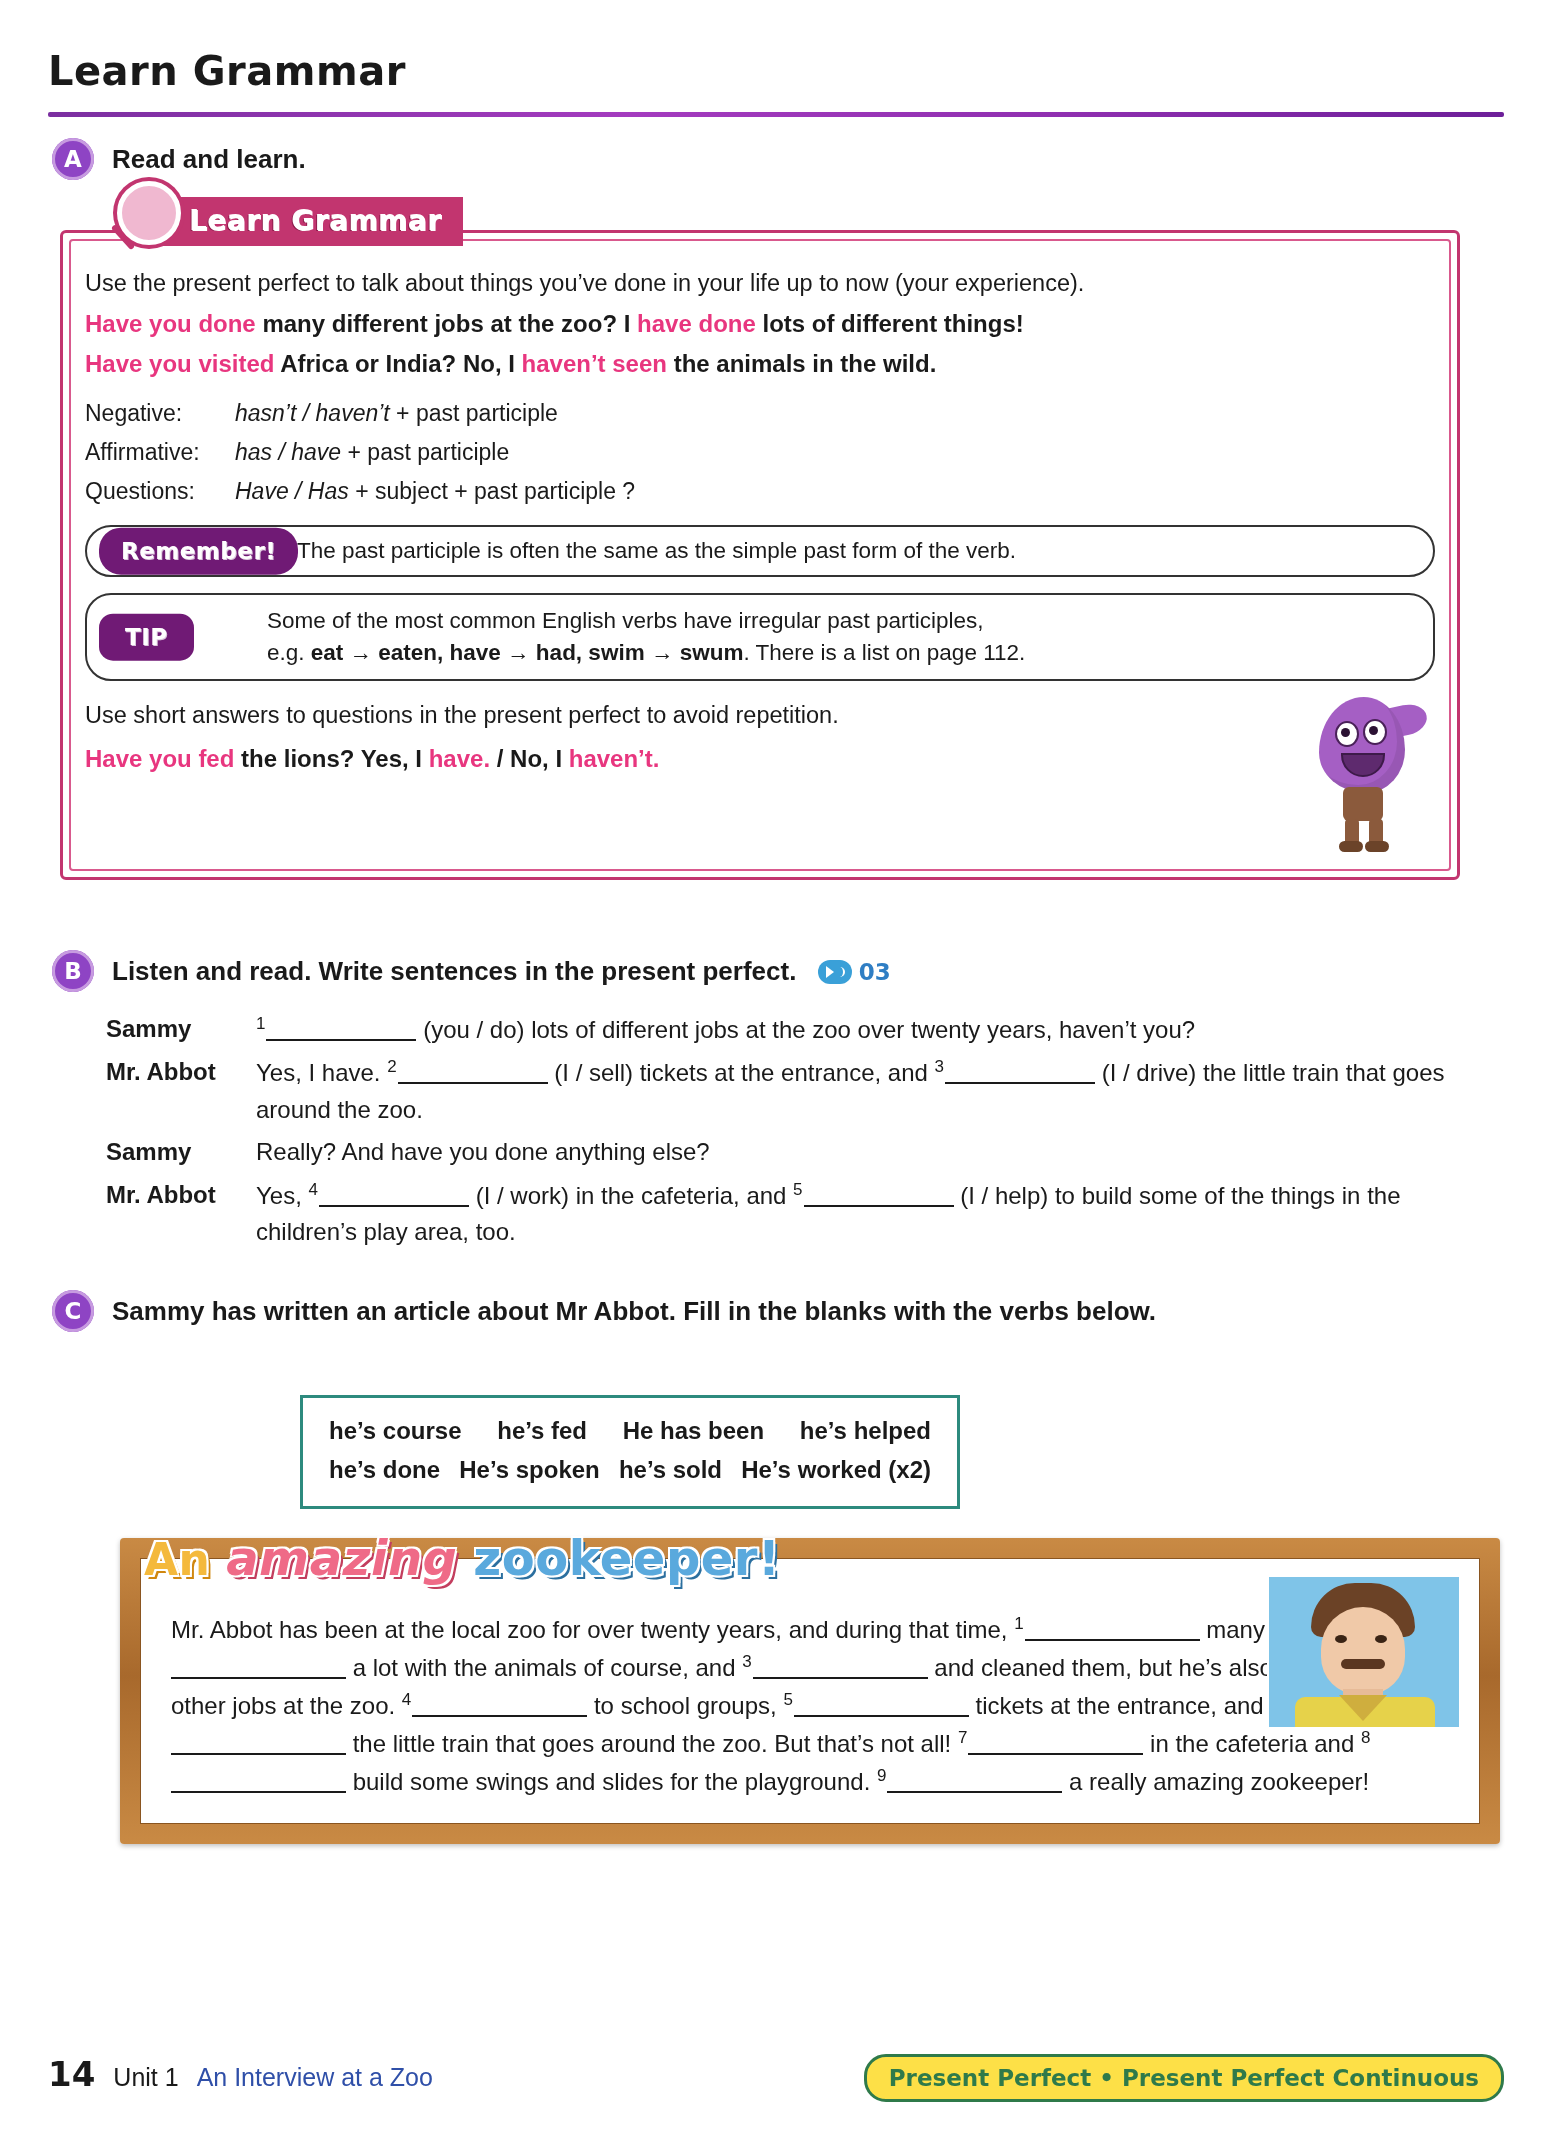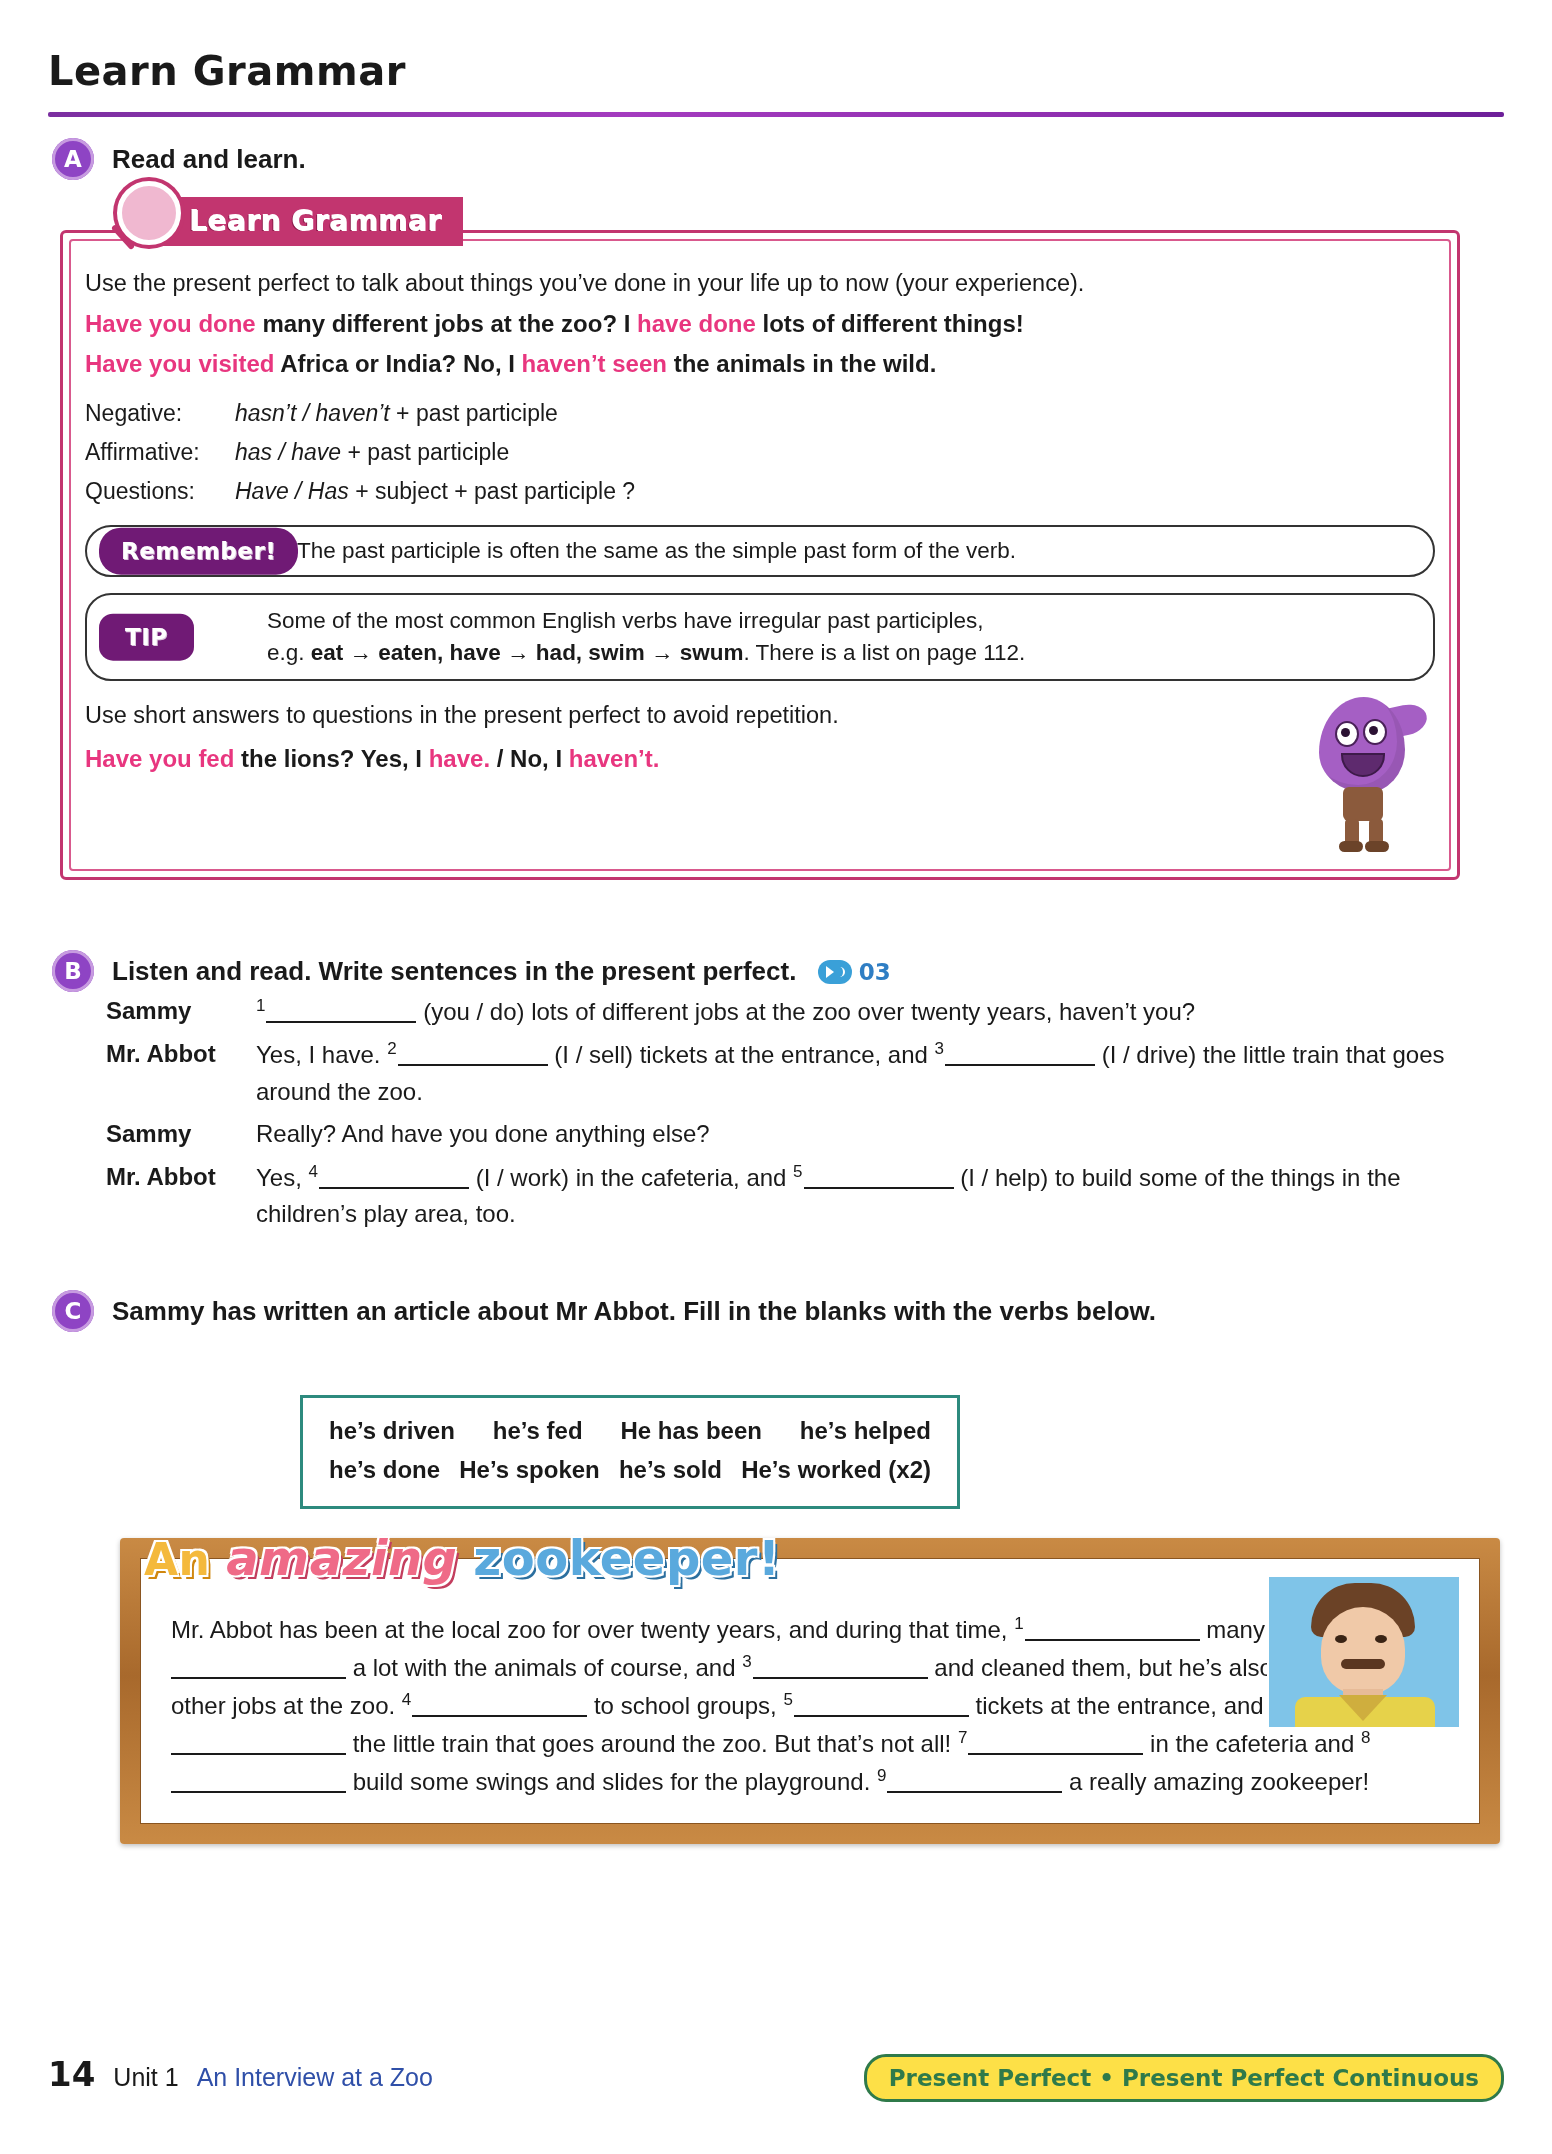--- a/index.html
+++ b/index.html
@@ -156,21 +156,21 @@
   .spk:before{
     content:"";position:absolute;left:8px;top:6px;
     border-left:8px solid #fff;border-top:6px solid transparent;border-bottom:6px solid transparent;
   }
   .spk:after{
     content:"";position:absolute;left:19px;top:7px;width:6px;height:10px;
     border-right:2px solid #fff;border-radius:0 6px 6px 0;
   }
   .track-no{color:#2f7ec4;font-weight:bold;font-size:23px;font-family:"DejaVu Sans",sans-serif;}
 
-  .dialogue{margin-left:54px;font-size:24px;line-height:1.52;}
+  .dialogue{margin-top:18px;margin-left:54px;font-size:24px;line-height:1.52;}
   .dline{display:flex;gap:0;margin-bottom:6px;}
   .spk-name{width:150px;flex:none;font-weight:bold;}
   .dtext{flex:1;}
   .blank{
     display:inline-block;border-bottom:2px solid #1a1a1a;
     height:22px;vertical-align:-3px;
   }
   sup.num{font-size:17px;vertical-align:super;margin-right:1px;}
 
   
@@ -342,21 +342,21 @@
 
   <div id="sectionC">
     <div class="task-row">
       <div class="circ">C</div>
       <div class="task-label">Sammy has written an article about Mr Abbot. Fill in the blanks with the verbs below.</div>
     </div>
   </div>
 
   <div class="wordbank">
     <div class="wb-row">
-      <span>he’s driven</span>
+      <span>he’s course</span>
       <span>he’s fed</span>
       <span>He has been</span>
       <span>he’s helped</span>
     </div>
     <div class="wb-row">
       <span>he’s done</span>
       <span>He’s spoken</span>
       <span>he’s sold</span>
       <span>He’s worked (x2)</span>
     </div>

